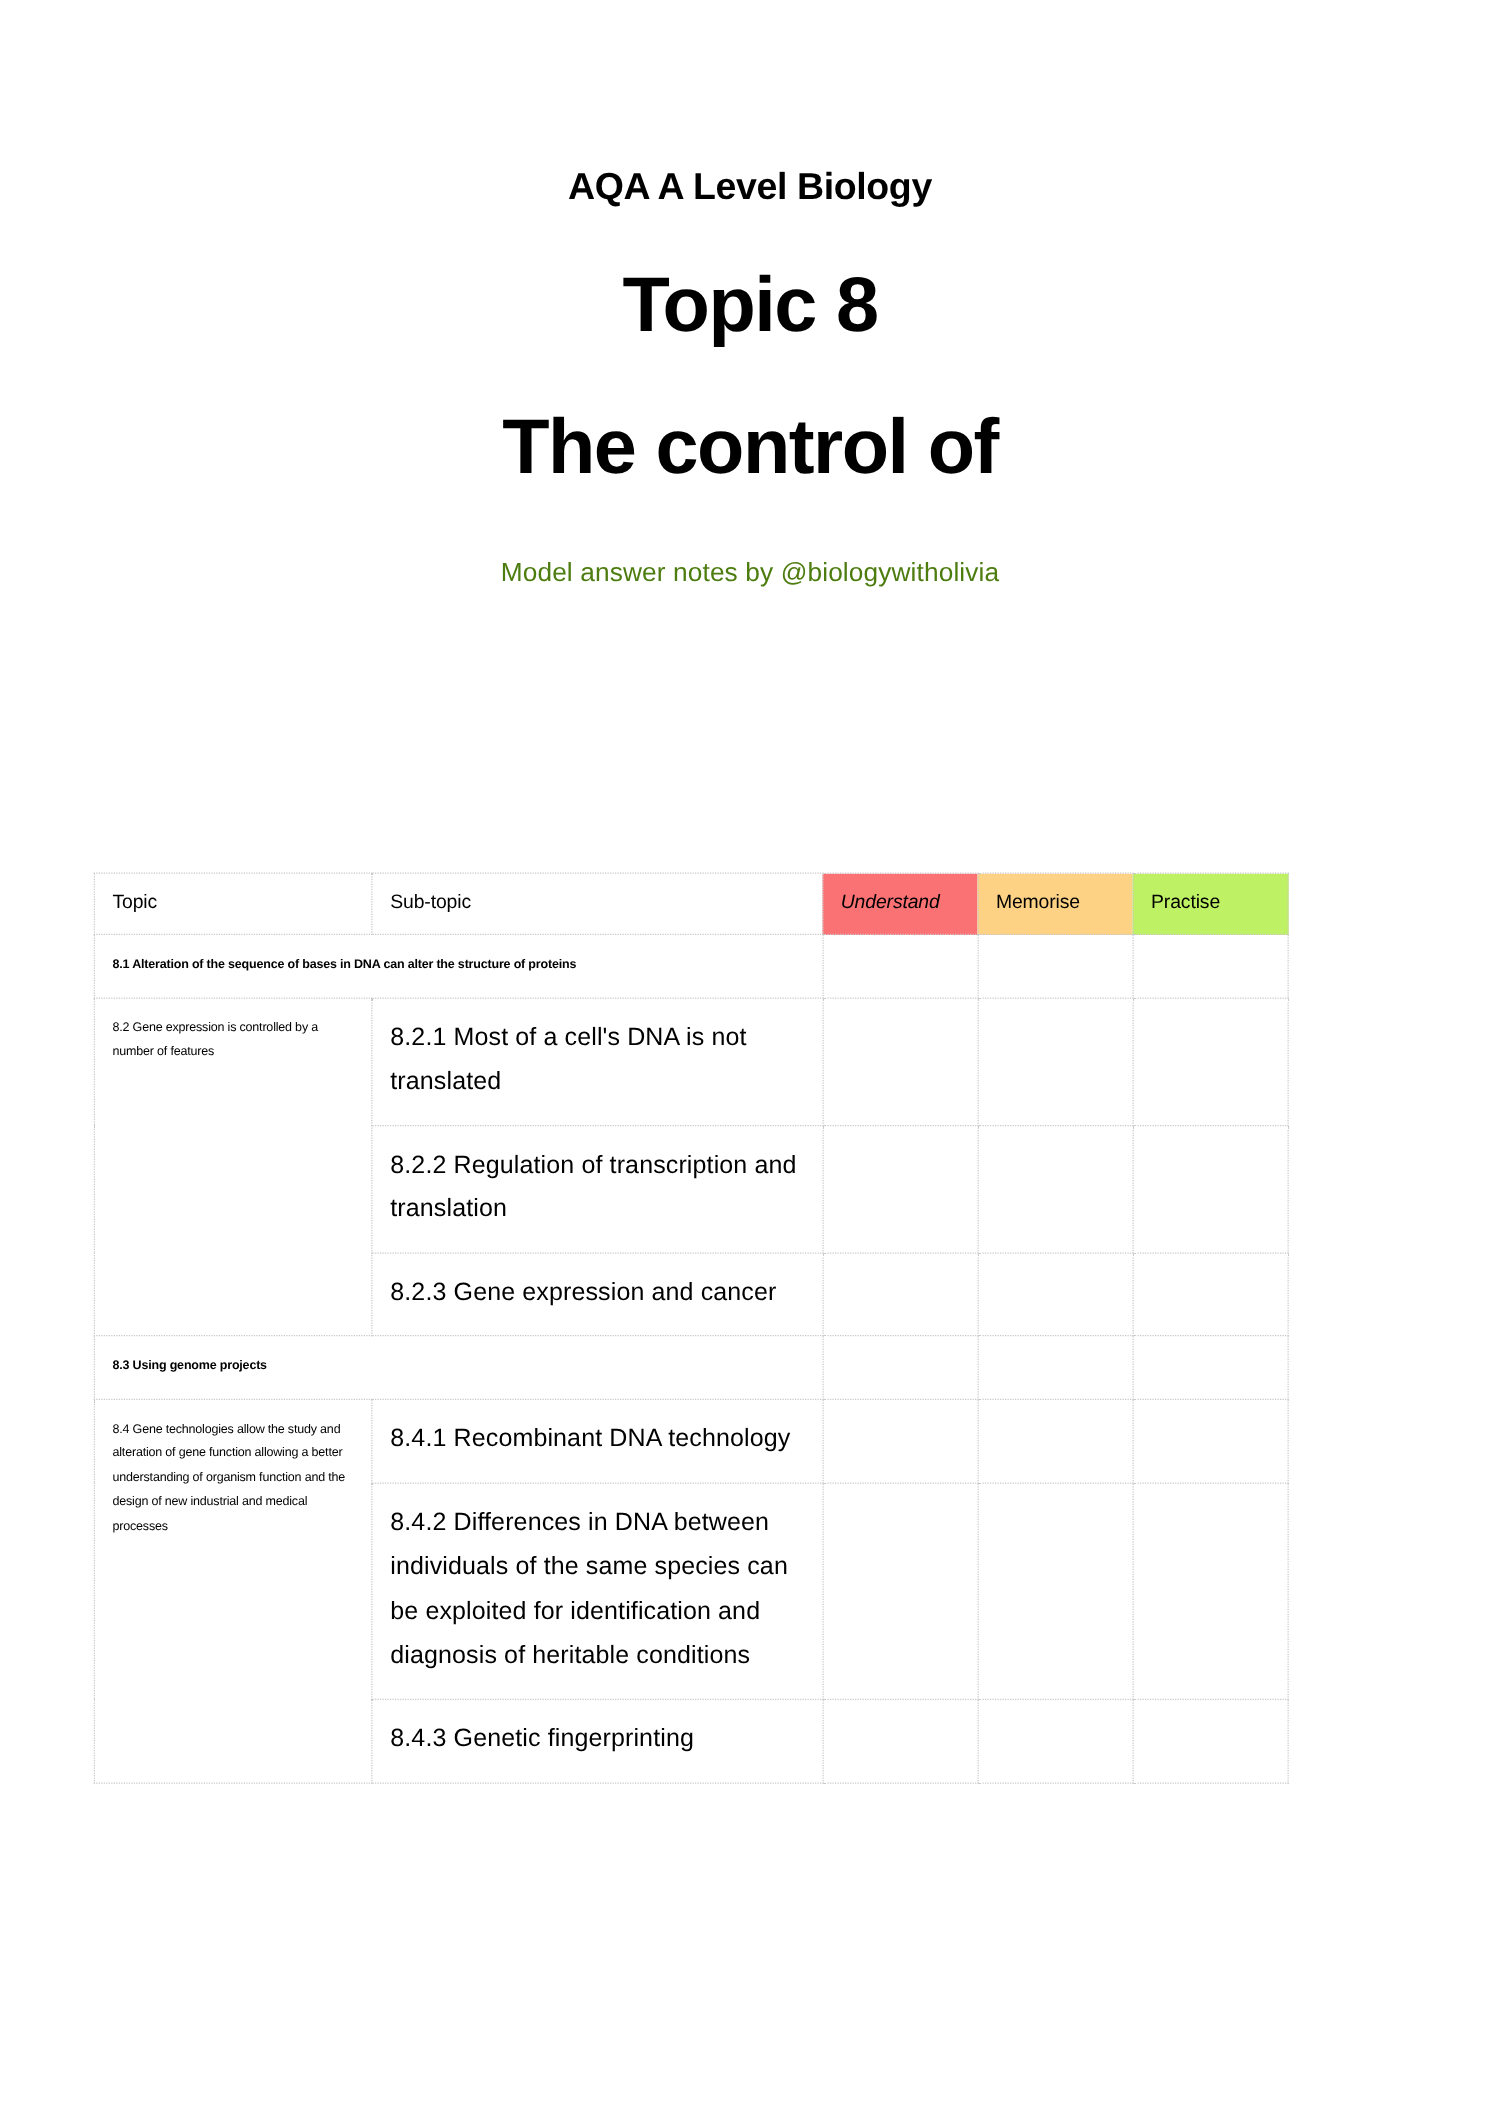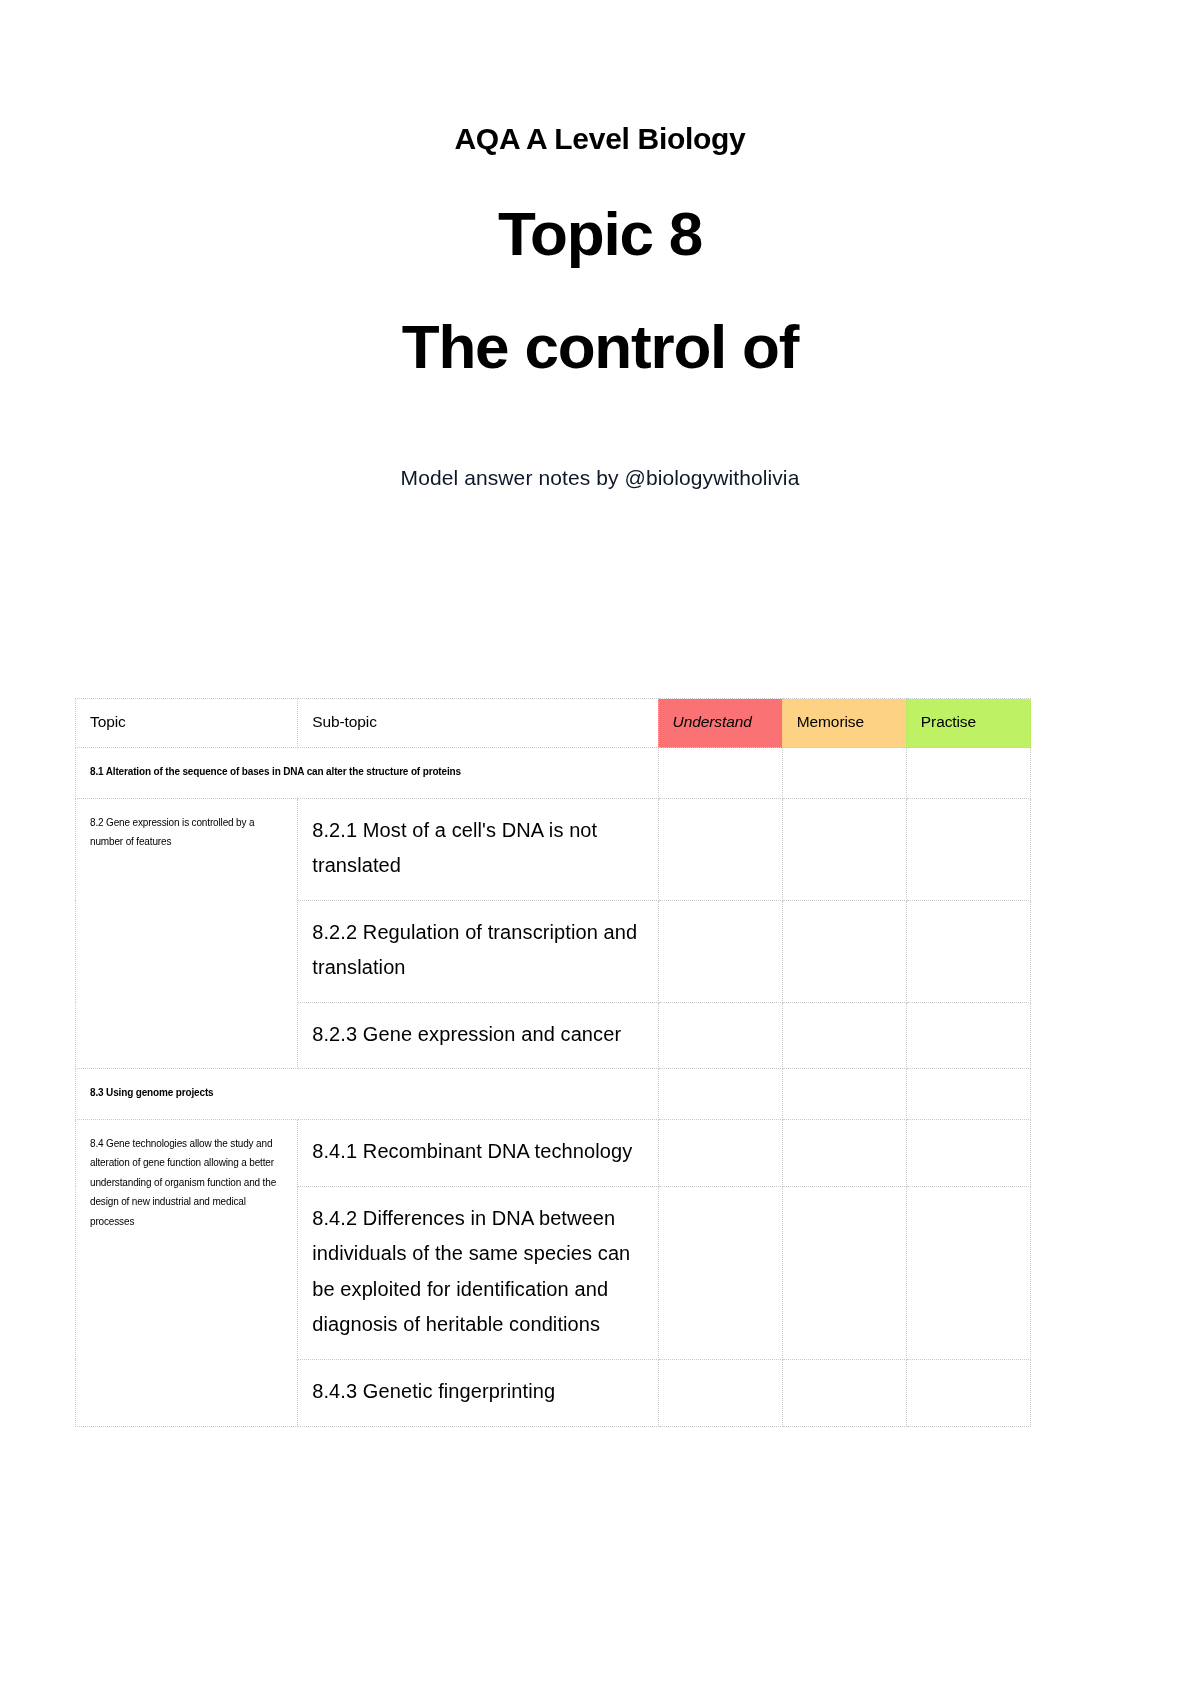--- a/index.html
+++ b/index.html
@@ -26,38 +26,38 @@
   .title-block {
     width: 100%;
     text-align: center;
     padding-top: 118px;
   }
   .eyebrow {
     font-size: 30px;
     font-weight: 700;
     letter-spacing: -0.3px;
     line-height: 1.1;
-    margin: 4px 0 44px 0;
+    margin: 15px 0 44px 0;
   }
   .big-title {
     font-size: 62px;
     font-weight: 700;
     letter-spacing: -1.2px;
     line-height: 1.12;
     margin: 0;
   }
   .big-title .line { display: block; }
   .big-title .line.l1 { margin-bottom: 44px; }
   .big-title .line.l2 { margin-bottom: 6px; }
   .byline {
     font-size: 21px;
     font-weight: 400;
     letter-spacing: 0.1px;
-    margin: 84px 0 0 0;
-    color: #0f172a;
+    margin: 54px 0 0 0;
+    color: #4d7c0f;
   }
 
   
   .table-wrap {
     position: absolute;
     left: 75px;
     top: 698px;
     width: 956px;
   }
   table.checklist {

